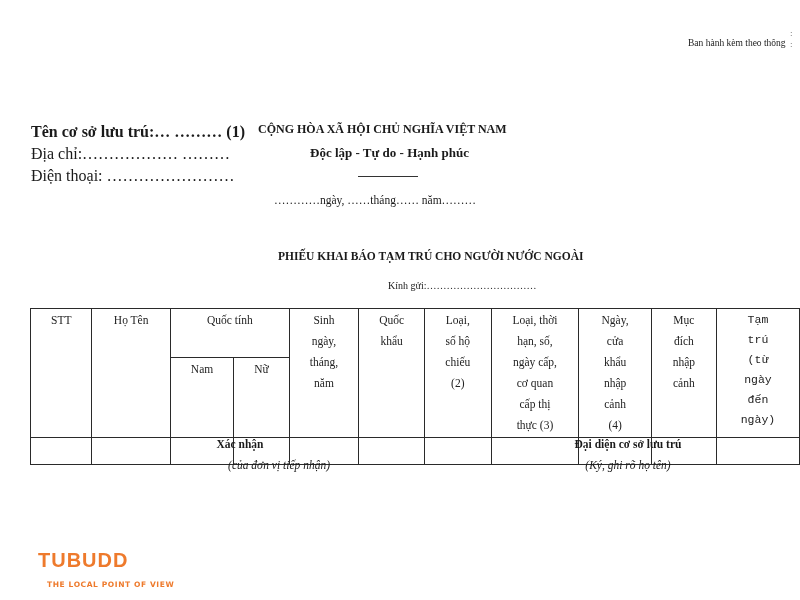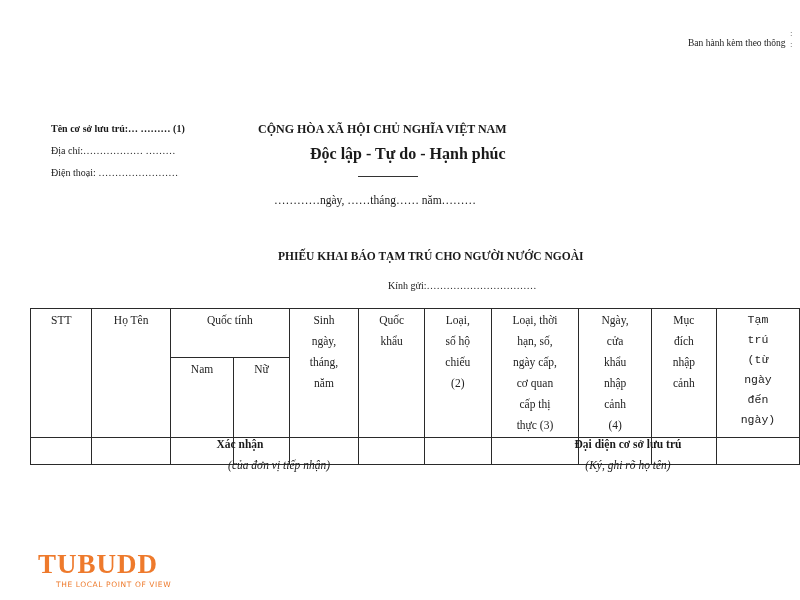--- a/index.html
+++ b/index.html
@@ -5,57 +5,57 @@
     html, body { margin: 0; padding: 0; }
     body {
       width: 800px; height: 600px; background: #ffffff; position: relative; overflow: hidden;
       font-family: "Liberation Serif", "DejaVu Serif", serif; color: #1a1a1a;
     }
     .abs { position: absolute; white-space: nowrap; }
     .topnote { left: 688px; top: 38px; font-size: 9.5px; color: #222; }
     .topmark { left: 790px; top: 28px; font-size: 9px; color: #555; }
     .topmark2 { left: 790px; top: 39px; font-size: 9px; color: #555; }
 
-    .left-info { font-size: 10px; margin-left: 20px; }
+    .left-info { font-size: 16px; }
     .b { font-weight: bold; }
     .i { font-style: italic; }
     .divider { position: absolute; left: 358px; top: 176px; width: 60px; height: 0; border-top: 1px solid #333; }
 
     table.grid {
       position: absolute; left: 30px; top: 308px; border-collapse: collapse;
       font-size: 11.5px; table-layout: fixed;
     }
     table.grid td {
       border: 1.4px solid #2a2a2a; vertical-align: top; text-align: center;
       padding: 1px 20px; line-height: 21px; color: #222;
     }
 
     .sig { font-size: 11.5px; text-align: center; }
     .logo {
       position: absolute; left: 38px; top: 549px; color: #ee7a2c;
-      font-family: Liberation Serif, serif; font-weight: bold; font-size: 27px; letter-spacing: 1px;
+      font-family: Liberation Sans, sans-serif; font-weight: bold; font-size: 20px; letter-spacing: 1px;
     }
     .tagline {
-      position: absolute; left: 56px; top: 580px; color: #ee7a2c;
-      font-family: "DejaVu Sans", sans-serif; font-size: 7.5px; letter-spacing: 0.6px; font-weight: normal;
+      position: absolute; left: 47px; top: 580px; color: #ee7a2c;
+      font-family: "DejaVu Sans", sans-serif; font-size: 7.5px; letter-spacing: 0.6px; font-weight: bold;
     }
   </style>
 </head>
 <body>
 
 <div class="abs topmark">:</div>
 <div class="abs topmark2">:</div>
 <div class="abs topnote">Ban hành kèm theo thông</div>
 
 <div class="abs left-info b" style="left:31px; top:123px;">Tên cơ sở lưu trú:… ……… (1)</div>
 <div class="abs left-info" style="left:31px; top:145px;">Địa chỉ:……………… ………</div>
 <div class="abs left-info" style="left:31px; top:167px;">Điện thoại: ……………………</div>
 
 <div class="abs b" style="left:258px; top:122px; font-size:12px;">CỘNG HÒA XÃ HỘI CHỦ NGHĨA VIỆT NAM</div>
-<div class="abs b" style="left:310px; top:145px; font-size:16px;">Độc lập - Tự do - Hạnh phúc</div>
+<div class="abs b" style="left:310px; top:145px; font-size:13px;">Độc lập - Tự do - Hạnh phúc</div>
 <div class="divider"></div>
 <div class="abs" style="left:274px; top:194px; font-size:11.5px;">…………ngày, ……tháng…… năm………</div>
 
 <div class="abs b" style="left:278px; top:250px; font-size:11.5px;">PHIẾU KHAI BÁO TẠM TRÚ CHO NGƯỜI NƯỚC NGOÀI</div>
 <div class="abs" style="left:350px; top:280px; font-size:10px;margin-left:38px;">Kính gửi:……………………………</div>
 
 <table class="grid">
   <colgroup>
     <col style="width:36px">
       <col style="width:99px">

